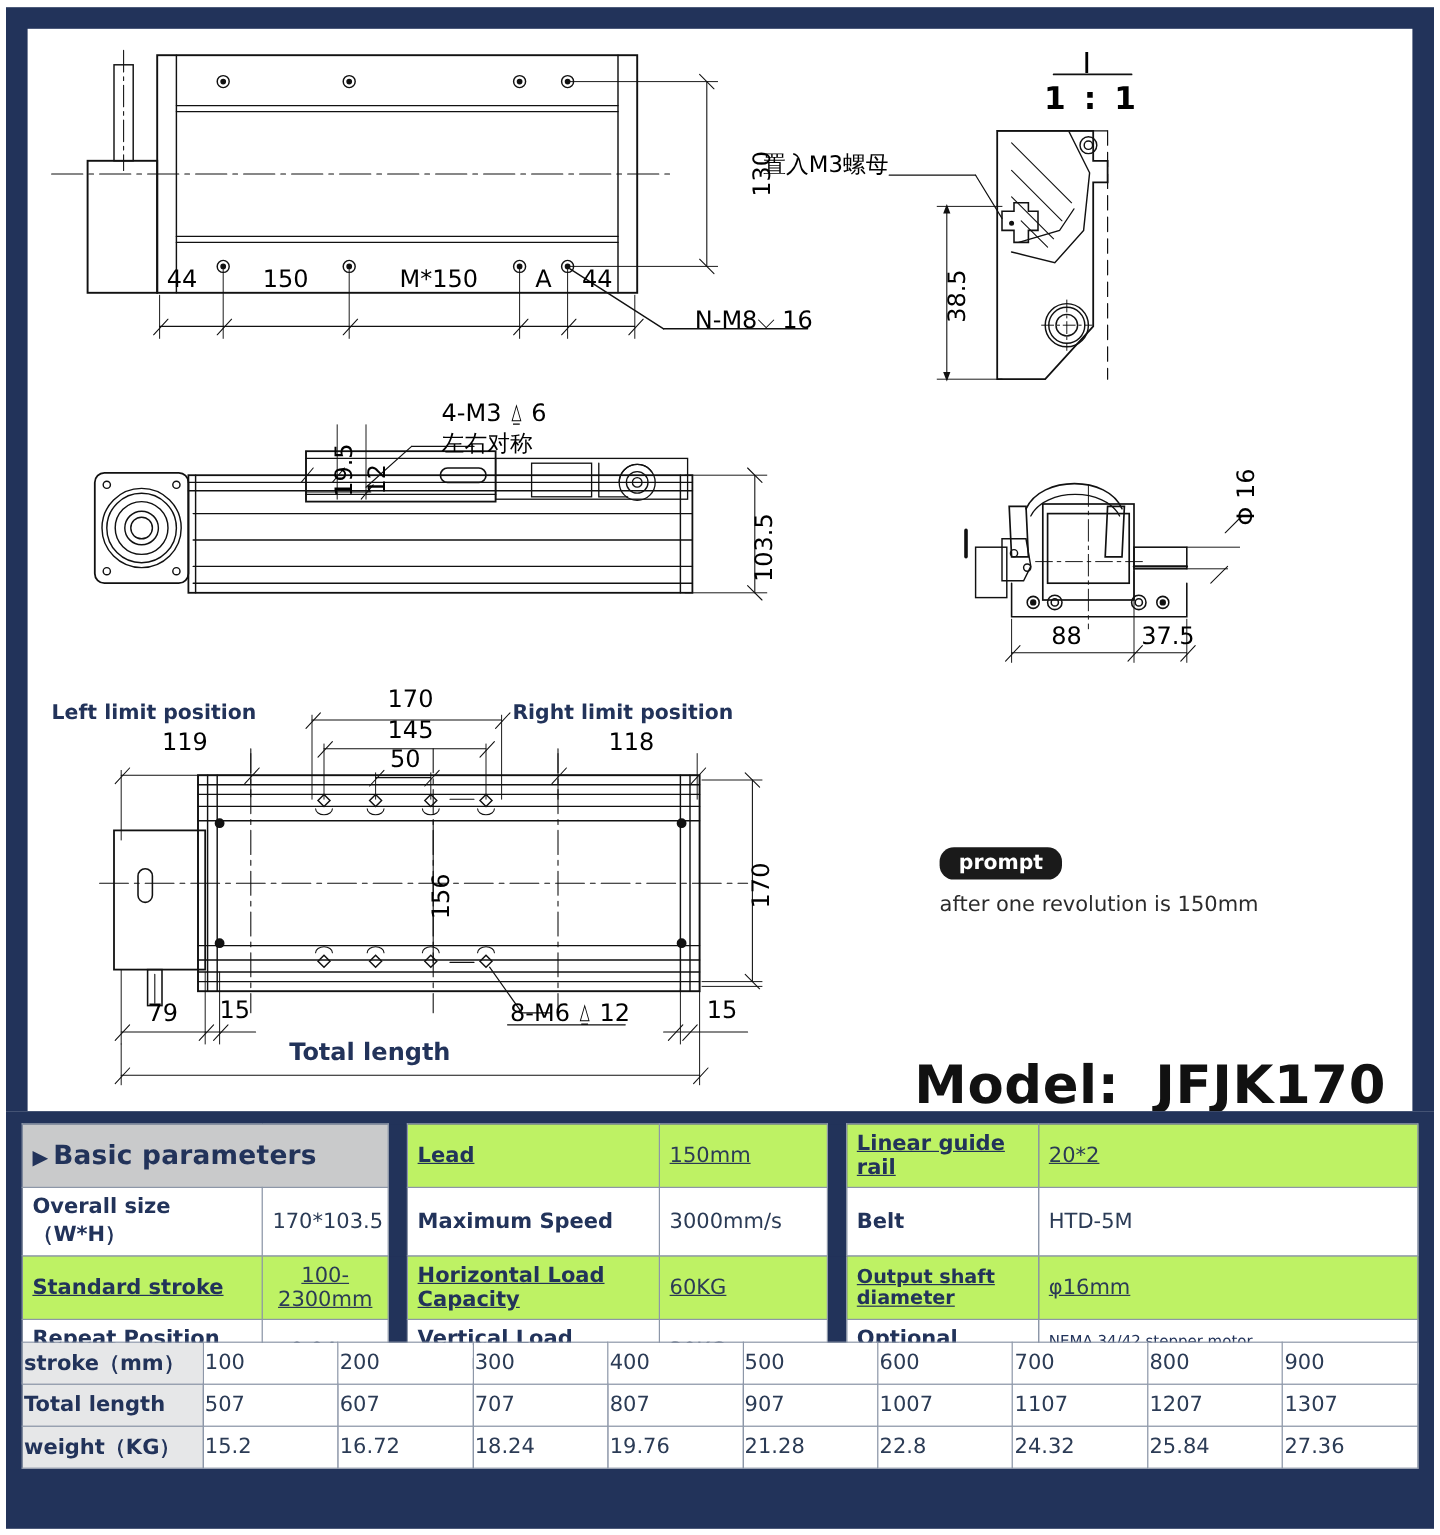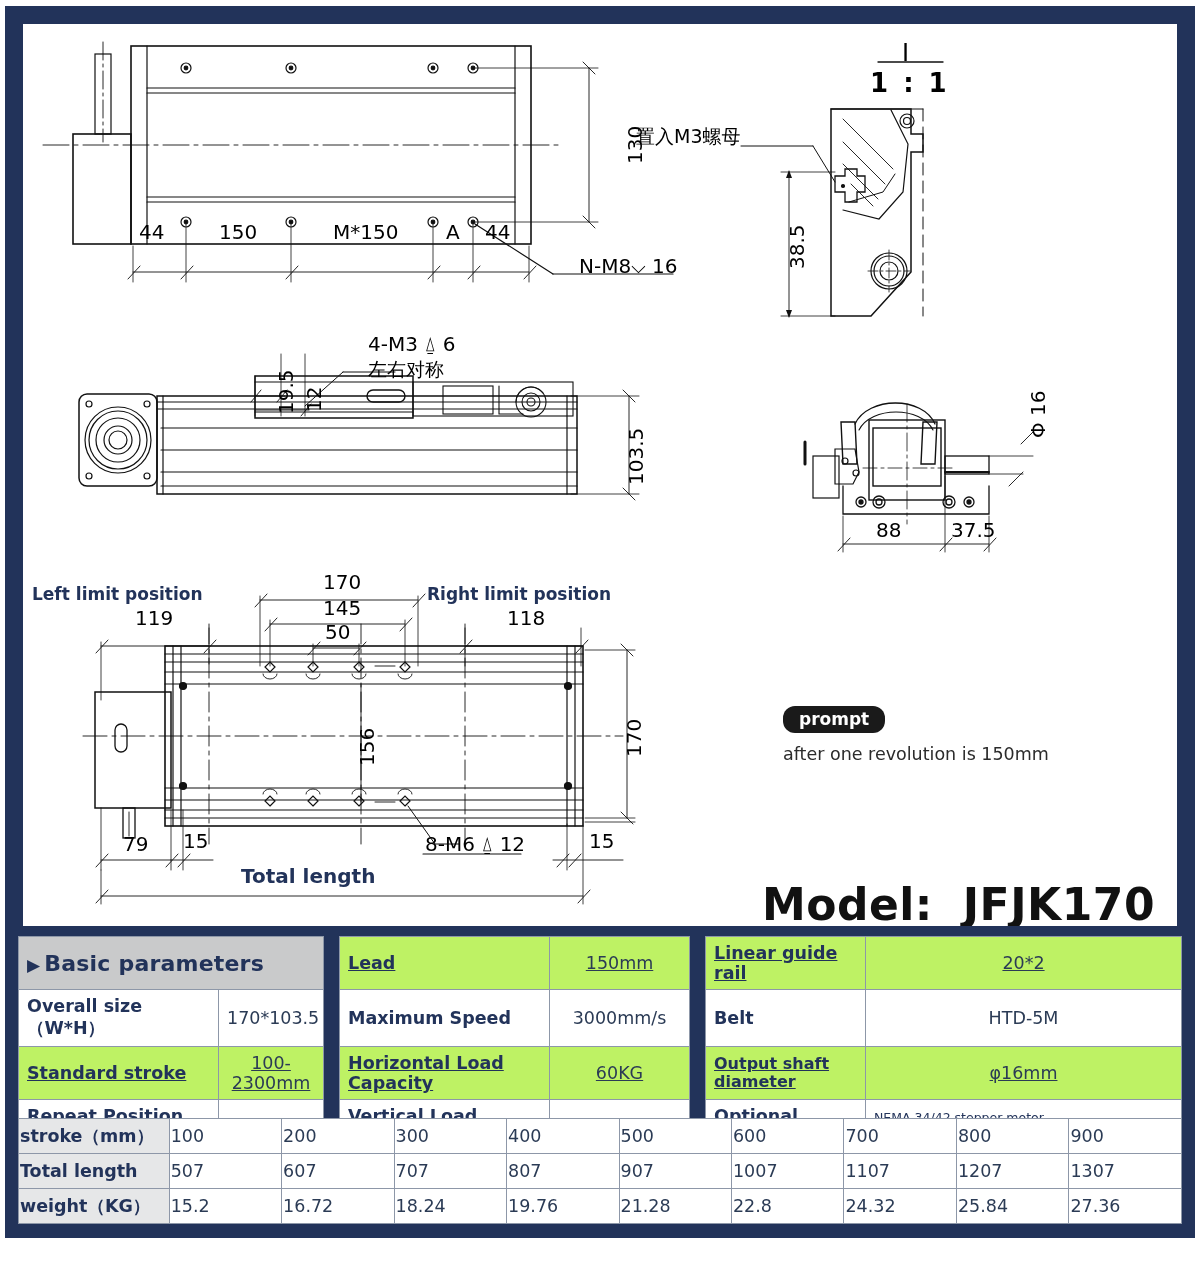--- a/index.html
+++ b/index.html
@@ -21,21 +21,21 @@
     background:#22335a;
     box-sizing:border-box;
   }
   #draw-panel{
     position:absolute;left:18px;top:18px;right:18px;bottom:0px;
     background:#ffffff;
     overflow:hidden;
   }
   
   #tables-frame{
-    position:absolute;left:5px;top:926px;width:1190px;height:312px;
+    position:absolute;left:5px;top:926px;width:1190px;height:348px;
     background:#22335a;
   }
   #spec-table-wrap{
     position:absolute;left:13px;top:10px;width:1164px;height:172px;
   }
   #stroke-table-wrap{
     position:absolute;left:13px;top:192px;width:1164px;height:118px;
   }
 
   
@@ -67,21 +67,21 @@
 
   
   table.spec{border-collapse:collapse;table-layout:fixed;}
   .spec td{
     border:1.5px solid #8d97a8;
     font-size:17.5px;font-weight:bold;color:#22335a;
     padding:6px 8px;height:34px;box-sizing:border-box;
     background:#ffffff;
   }
   .spec td.shade{background:#bef264;text-decoration:underline;}
-  .spec td.val{font-weight:normal;color:#2b3b55;text-align:center;}
+  .spec td.val{font-weight:normal;color:#2b3b55;}
   .spec td.hdr{
     background:#c9cacb;font-size:22px;font-weight:bold;color:#22335a;
     letter-spacing:.2px;
   }
   .spec td.small{font-size:12.5px;font-weight:normal;line-height:1.25;}
   .tri{font-size:17px;margin-right:4px;}
 
   
   table.stroke{border-collapse:collapse;table-layout:fixed;width:100%;}
   .stroke td{
@@ -484,21 +484,21 @@
       <div class="lbl dim" style="left:345px;top:308px;">4-M3 ⍙ 6</div>
       <div class="lbl cn" style="left:345px;top:333px;">左右对称</div>
       <div class="lbl dim dim-v" style="left:251px;top:390px;">19.5</div>
       <div class="lbl dim dim-v" style="left:279px;top:388px;">12</div>
       <div class="lbl dim dim-v" style="left:601px;top:461px;">103.5</div>
 
       <div class="lbl dim dim-v" style="left:1003px;top:414px;">Φ 16</div>
       <div class="lbl dim" style="left:853px;top:494px;">88</div>
       <div class="lbl dim" style="left:928px;top:494px;">37.5</div>
 
-      <div class="lbl note-en" style="left:9px;top:560px;font-size:17px;">Left limit position</div>
+      <div class="lbl note-en" style="left:20px;top:560px;font-size:17px;">Left limit position</div>
       <div class="lbl note-en" style="left:404px;top:560px;font-size:17px;">Right limit position</div>
       <div class="lbl dim" style="left:112px;top:582px;">119</div>
       <div class="lbl dim" style="left:300px;top:546px;">170</div>
       <div class="lbl dim" style="left:300px;top:572px;">145</div>
       <div class="lbl dim" style="left:302px;top:596px;">50</div>
       <div class="lbl dim" style="left:484px;top:582px;">118</div>
       <div class="lbl dim dim-v" style="left:332px;top:742px;">156</div>
       <div class="lbl dim dim-v" style="left:599px;top:733px;">170</div>
       <div class="lbl dim" style="left:100px;top:808px;">79</div>
       <div class="lbl dim" style="left:160px;top:805px;">15</div>

